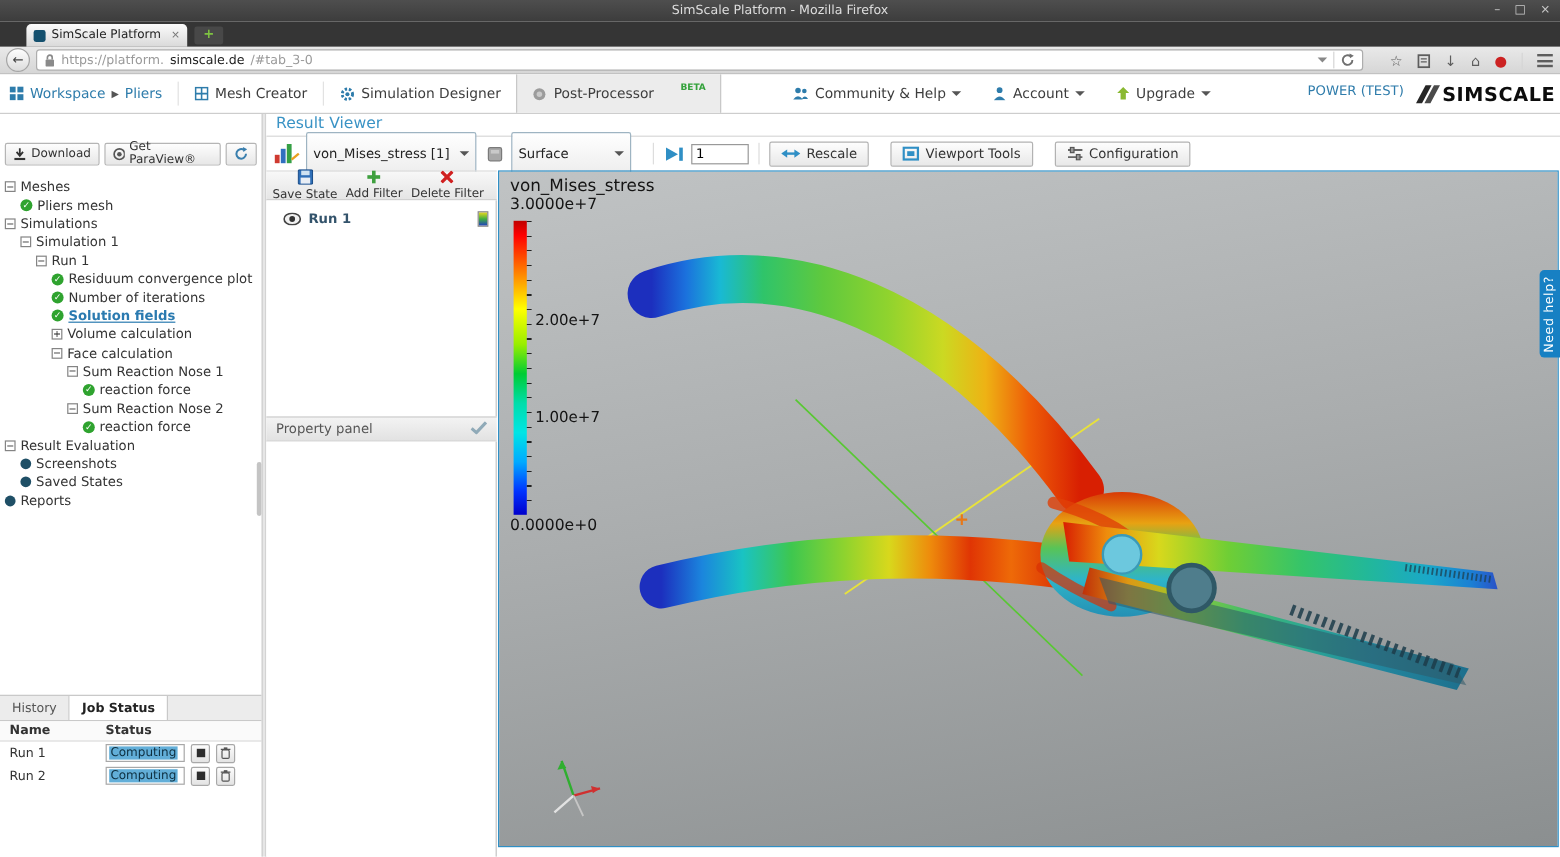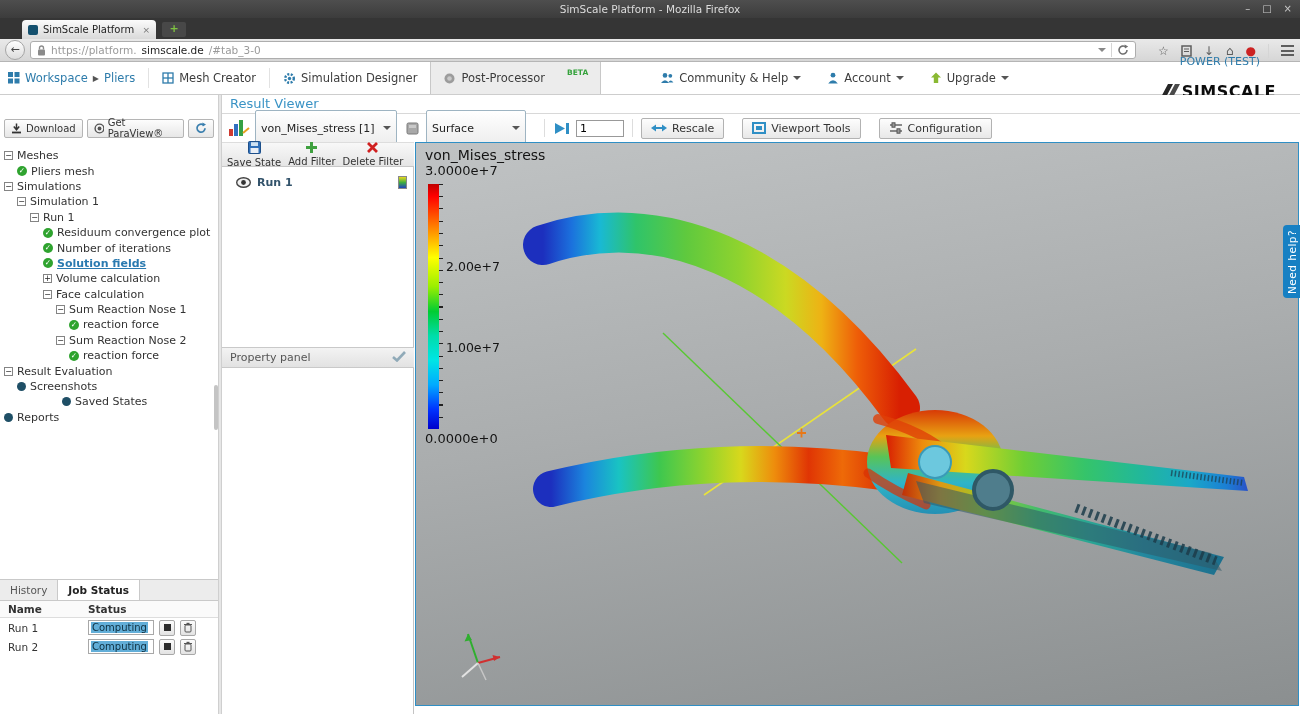--- a/index.html
+++ b/index.html
@@ -44,21 +44,21 @@
     border-bottom:1px solid #cdcdcd; display:flex; align-items:center; padding-left:8px; font-size:11.5px; }
   .nav-grp { display:flex; align-items:center; gap:5px; margin:0 13px; white-space:nowrap; color:#3d3d3d; }
   .nav-blue { color:#2e7cab; }
   .vsep { width:1px; height:20px; background:#e2e2e2; }
   .bc-arrow { font-size:8px; color:#555; }
   .caret-dn { width:0; height:0; border:4px solid transparent; border-top-color:#555; margin-top:4px; }
   .pp-active { height:32px; background:#ececec; border-left:1px solid #c8c8c8; border-right:1px solid #c8c8c8;
     margin:0; padding:0 12px; position:relative; }
   .beta { color:#35a23c; font-size:7.5px; font-weight:bold; position:relative; top:-6px;margin-left:17px; }
   .nav-spacer { width:46px; }
-  .nav-right { margin-left:auto; display:flex; align-items:center; gap:14px; padding-right:24px;flex-direction:column; }
+  .nav-right { margin-left:auto; display:flex; gap:14px; padding-right:4px; }
   .power-test { color:#2f7cab; font-size:11px; }
   .logo { display:flex; align-items:center; gap:2px; }
   .logo-bar { width:5px; height:15px; background:#262626; transform:skewX(-28deg); }
   .logo-bar.b2 { background:#4a4a4a; }
   .logo-text { font-size:16px; font-weight:bold; letter-spacing:.5px; color:#0c0c0c; margin-left:4px; }
 
   
   .panel-title { height:19px; line-height:18px; padding-left:8px; color:#3a93c5; font-size:13px;
     border-bottom:1px solid #d8d8d8; background:#fff; }
 
@@ -367,21 +367,21 @@
         <span class="tree-label">reaction force</span>
       </div>
       <div class="tree-row" style="padding-left: 4px;">
         <span class="boxicon">−</span>
         <span class="tree-label">Result Evaluation</span>
       </div>
       <div class="tree-row" style="padding-left: 17px;">
         <span class="doticon"></span>
         <span class="tree-label">Screenshots</span>
       </div>
-      <div class="tree-row" style="padding-left: 17px; margin-left: 45px;">
+      <div class="tree-row" style="padding-left: 17px;">
         <span class="doticon"></span>
         <span class="tree-label">Saved States</span>
       </div>
       <div class="tree-row" style="padding-left: 4px;">
         <span class="doticon"></span>
         <span class="tree-label">Reports</span>
       </div>
     </div>
   <div class="nav-scroll"></div>
 

